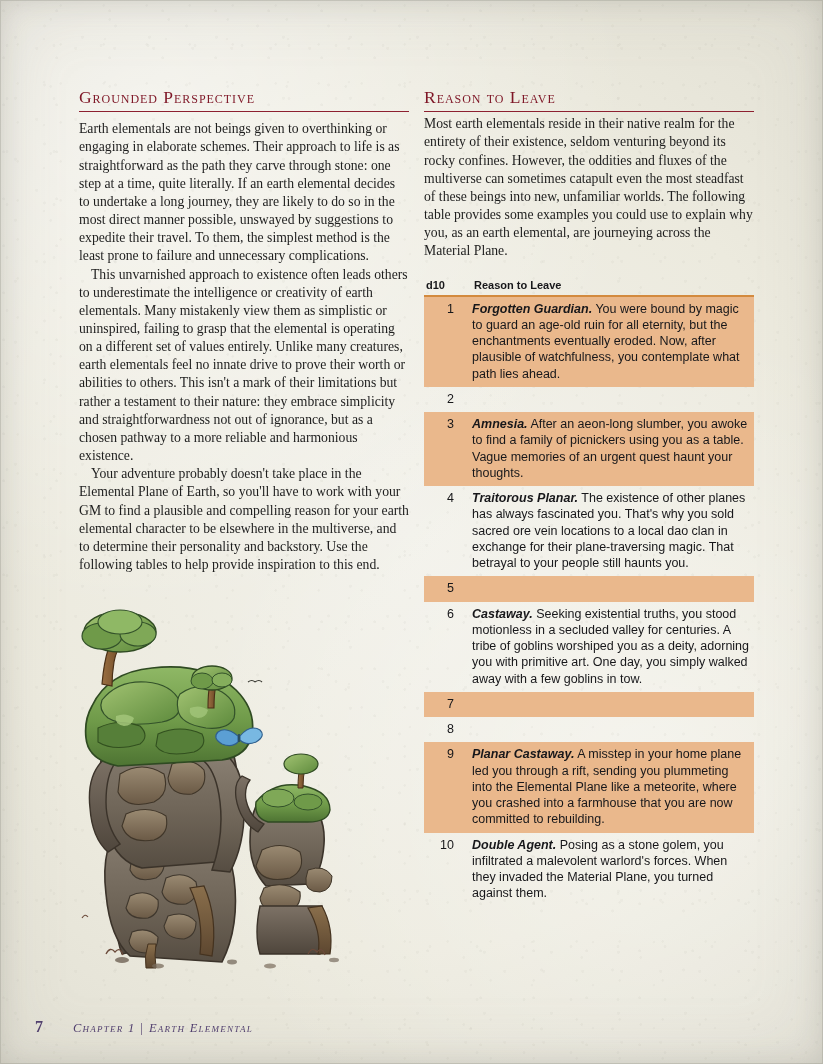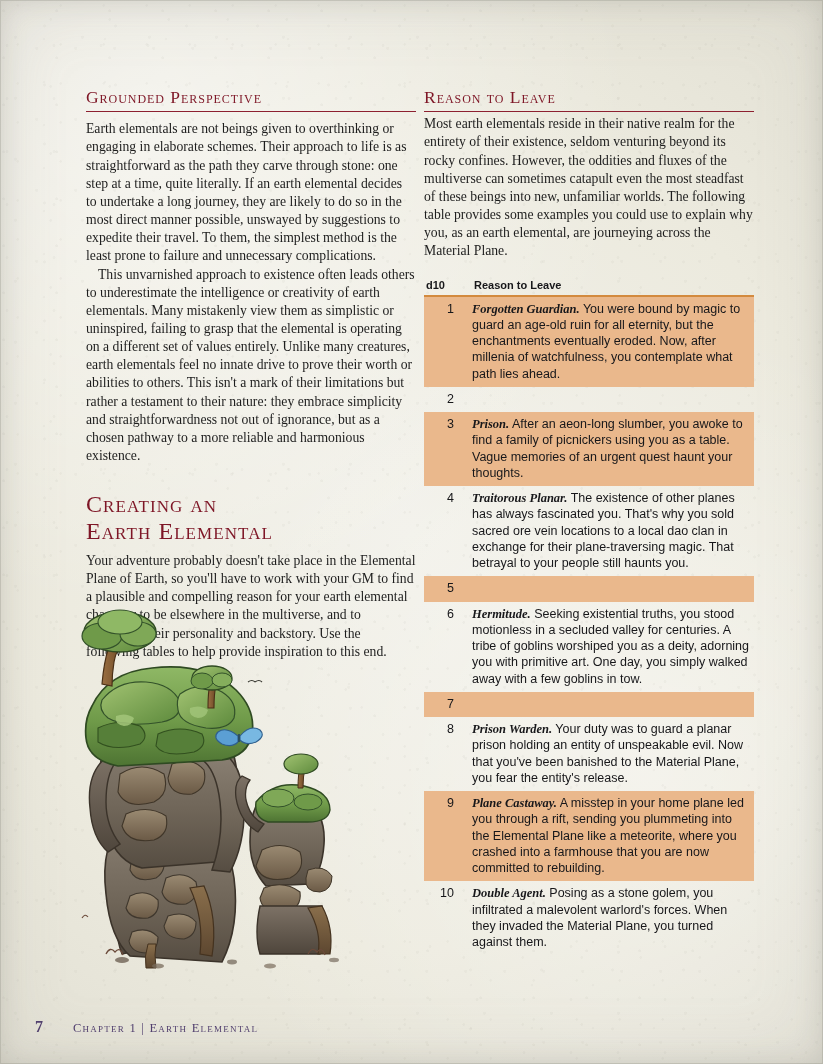--- a/index.html
+++ b/index.html
@@ -52,21 +52,21 @@
       inset 0 0 0 1px rgba(150,148,138,.35),
       inset 0 0 26px rgba(150,148,138,.30),
       inset 0 0 70px rgba(160,158,148,.16);
   }
 
   
   .col {
     position: absolute;
     top: 88px;
   }
-  #col-left  { left: 86px;  width: 330px; }
+  #col-left  { left: 79px;  width: 330px; }
   #col-right { left: 424px; width: 330px; }
 
   
   .rule-head {
     color: #7e1626;
     font-family: "Liberation Serif", serif;
     font-size: 17.5px;
     font-weight: 400;
     font-variant: small-caps;
     letter-spacing: .055em;
@@ -125,21 +125,20 @@
   .trow .c-roll {
     width: 38px;
     text-align: right;
     padding-right: 8px;
     box-sizing: border-box;
   }
   .trow .c-txt { flex: 1; padding-left: 10px; padding-right: 4px; }
   .lead {
     font-weight: 700;
     font-style: italic;
-    font-family: Liberation Serif, serif;
   }
 
   
   #footer {
     position: absolute;
     left: 35px;
     bottom: 28px;
     display: flex;
     align-items: baseline;
     color: #4f3d6d;
@@ -147,20 +146,21 @@
   }
   #folio {
     font-size: 16px;
     font-weight: 700;
     width: 38px;
   }
   #footer-title {
     font-size: 12.5px;
     font-variant: small-caps;
     letter-spacing: .10em;
+    font-style: italic;
   }
 
   
   #art {
     position: absolute;
     left: 62px;
     top: 588px;
     width: 300px;
     height: 412px;
   }
@@ -172,24 +172,20 @@
 <div id="page">
   <div id="grain"></div>
 
   <div class="col" id="col-left">
 
     <h2 class="rule-head">Grounded Perspective</h2>
 
     <p class="body-p" id="intro-left">Earth elementals are not beings given to overthinking or engaging in elaborate schemes. Their approach to life is as straightforward as the path they carve through stone: one step at a time, quite literally. If an earth elemental decides to undertake a long journey, they are likely to do so in the most direct manner possible, unswayed by suggestions to expedite their travel. To them, the simplest method is the least prone to failure and unnecessary complications.</p>
     <p class="body-p">This unvarnished approach to existence often leads others to underestimate the intelligence or creativity of earth elementals. Many mistakenly view them as simplistic or uninspired, failing to grasp that the elemental is operating on a different set of values entirely. Unlike many creatures, earth elementals feel no innate drive to prove their worth or abilities to others. This isn't a mark of their limitations but rather a testament to their nature: they embrace simplicity and straightforwardness not out of ignorance, but as a chosen pathway to a more reliable and harmonious existence.</p>
 
-    <h2 class="big-head" id="creating-head">
-      <span>Creating an</span><br>
-      <span>Earth Elemental</span>
-    </h2>
 
     <p class="body-p">Your adventure probably doesn't take place in the Elemental Plane of Earth, so you'll have to work with your GM to find a plausible and compelling reason for your earth elemental character to be elsewhere in the multiverse, and to determine their personality and backstory. Use the following tables to help provide inspiration to this end.</p>
   </div>
 
   <div id="art">
     <svg viewBox="0 0 300 412" xmlns="http://www.w3.org/2000/svg">
       <defs>
         <linearGradient id="mossA" x1="0" y1="0" x2="0" y2="1">
           <stop offset="0%" stop-color="#8fb865"></stop>
           <stop offset="55%" stop-color="#6f9a49"></stop>
@@ -310,50 +306,49 @@
     <p class="body-p" id="intro-right">Most earth elementals reside in their native realm for the entirety of their existence, seldom venturing beyond its rocky confines. However, the oddities and fluxes of the multiverse can sometimes catapult even the most steadfast of these beings into new, unfamiliar worlds. The following table provides some examples you could use to explain why you, as an earth elemental, are journeying across the Material Plane.</p>
 
     <div id="table-wrap">
       <div class="tbl-head">
         <div class="c-roll">d10</div>
         <div class="c-txt">Reason to Leave</div>
       </div>
       <div id="table-body">
           <div class="trow shaded">
             <div class="c-roll">1</div>
-            <div class="c-txt"><span class="lead">Forgotten Guardian.</span><span> You were bound by magic to guard an age-old ruin for all eternity, but the enchantments eventually eroded. Now, after millenia of watchfulness, you contemplate what path lies ahead.</span></div>
+            <div class="c-txt"><span class="lead">Forgotten Guardian.</span><span> You were bound by magic to guard an age-old ruin for all eternity, but the enchantments eventually eroded. Now, after plausible of watchfulness, you contemplate what path lies ahead.</span></div>
           </div>
           <div class="trow">
             <div class="c-roll">2</div>
           </div>
           <div class="trow shaded">
             <div class="c-roll">3</div>
-            <div class="c-txt"><span class="lead">Prison.</span><span> After an aeon-long slumber, you awoke to find a family of picnickers using you as a table. Vague memories of an urgent quest haunt your thoughts.</span></div>
+            <div class="c-txt"><span class="lead">Amnesia.</span><span> After an aeon-long slumber, you awoke to find a family of picnickers using you as a table. Vague memories of an urgent quest haunt your thoughts.</span></div>
           </div>
           <div class="trow">
             <div class="c-roll">4</div>
             <div class="c-txt"><span class="lead">Traitorous Planar.</span><span> The existence of other planes has always fascinated you. That's why you sold sacred ore vein locations to a local dao clan in exchange for their plane-traversing magic. That betrayal to your people still haunts you.</span></div>
           </div>
           <div class="trow shaded">
             <div class="c-roll">5</div>
           </div>
           <div class="trow">
             <div class="c-roll">6</div>
-            <div class="c-txt"><span class="lead">Hermitude.</span><span> Seeking existential truths, you stood motionless in a secluded valley for centuries. A tribe of goblins worshiped you as a deity, adorning you with primitive art. One day, you simply walked away with a few goblins in tow.</span></div>
+            <div class="c-txt"><span class="lead">Castaway.</span><span> Seeking existential truths, you stood motionless in a secluded valley for centuries. A tribe of goblins worshiped you as a deity, adorning you with primitive art. One day, you simply walked away with a few goblins in tow.</span></div>
           </div>
           <div class="trow shaded">
             <div class="c-roll">7</div>
           </div>
           <div class="trow">
             <div class="c-roll">8</div>
-            <div class="c-txt"><span class="lead">Prison Warden.</span><span> Your duty was to guard a planar prison holding an entity of unspeakable evil. Now that you've been banished to the Material Plane, you fear the entity's release.</span></div>
           </div>
           <div class="trow shaded">
             <div class="c-roll">9</div>
-            <div class="c-txt"><span class="lead">Plane Castaway.</span><span> A misstep in your home plane led you through a rift, sending you plummeting into the Elemental Plane like a meteorite, where you crashed into a farmhouse that you are now committed to rebuilding.</span></div>
+            <div class="c-txt"><span class="lead">Planar Castaway.</span><span> A misstep in your home plane led you through a rift, sending you plummeting into the Elemental Plane like a meteorite, where you crashed into a farmhouse that you are now committed to rebuilding.</span></div>
           </div>
           <div class="trow">
             <div class="c-roll">10</div>
             <div class="c-txt"><span class="lead">Double Agent.</span><span> Posing as a stone golem, you infiltrated a malevolent warlord's forces. When they invaded the Material Plane, you turned against them.</span></div>
           </div>
         </div>
 
     </div>
   </div>
 

